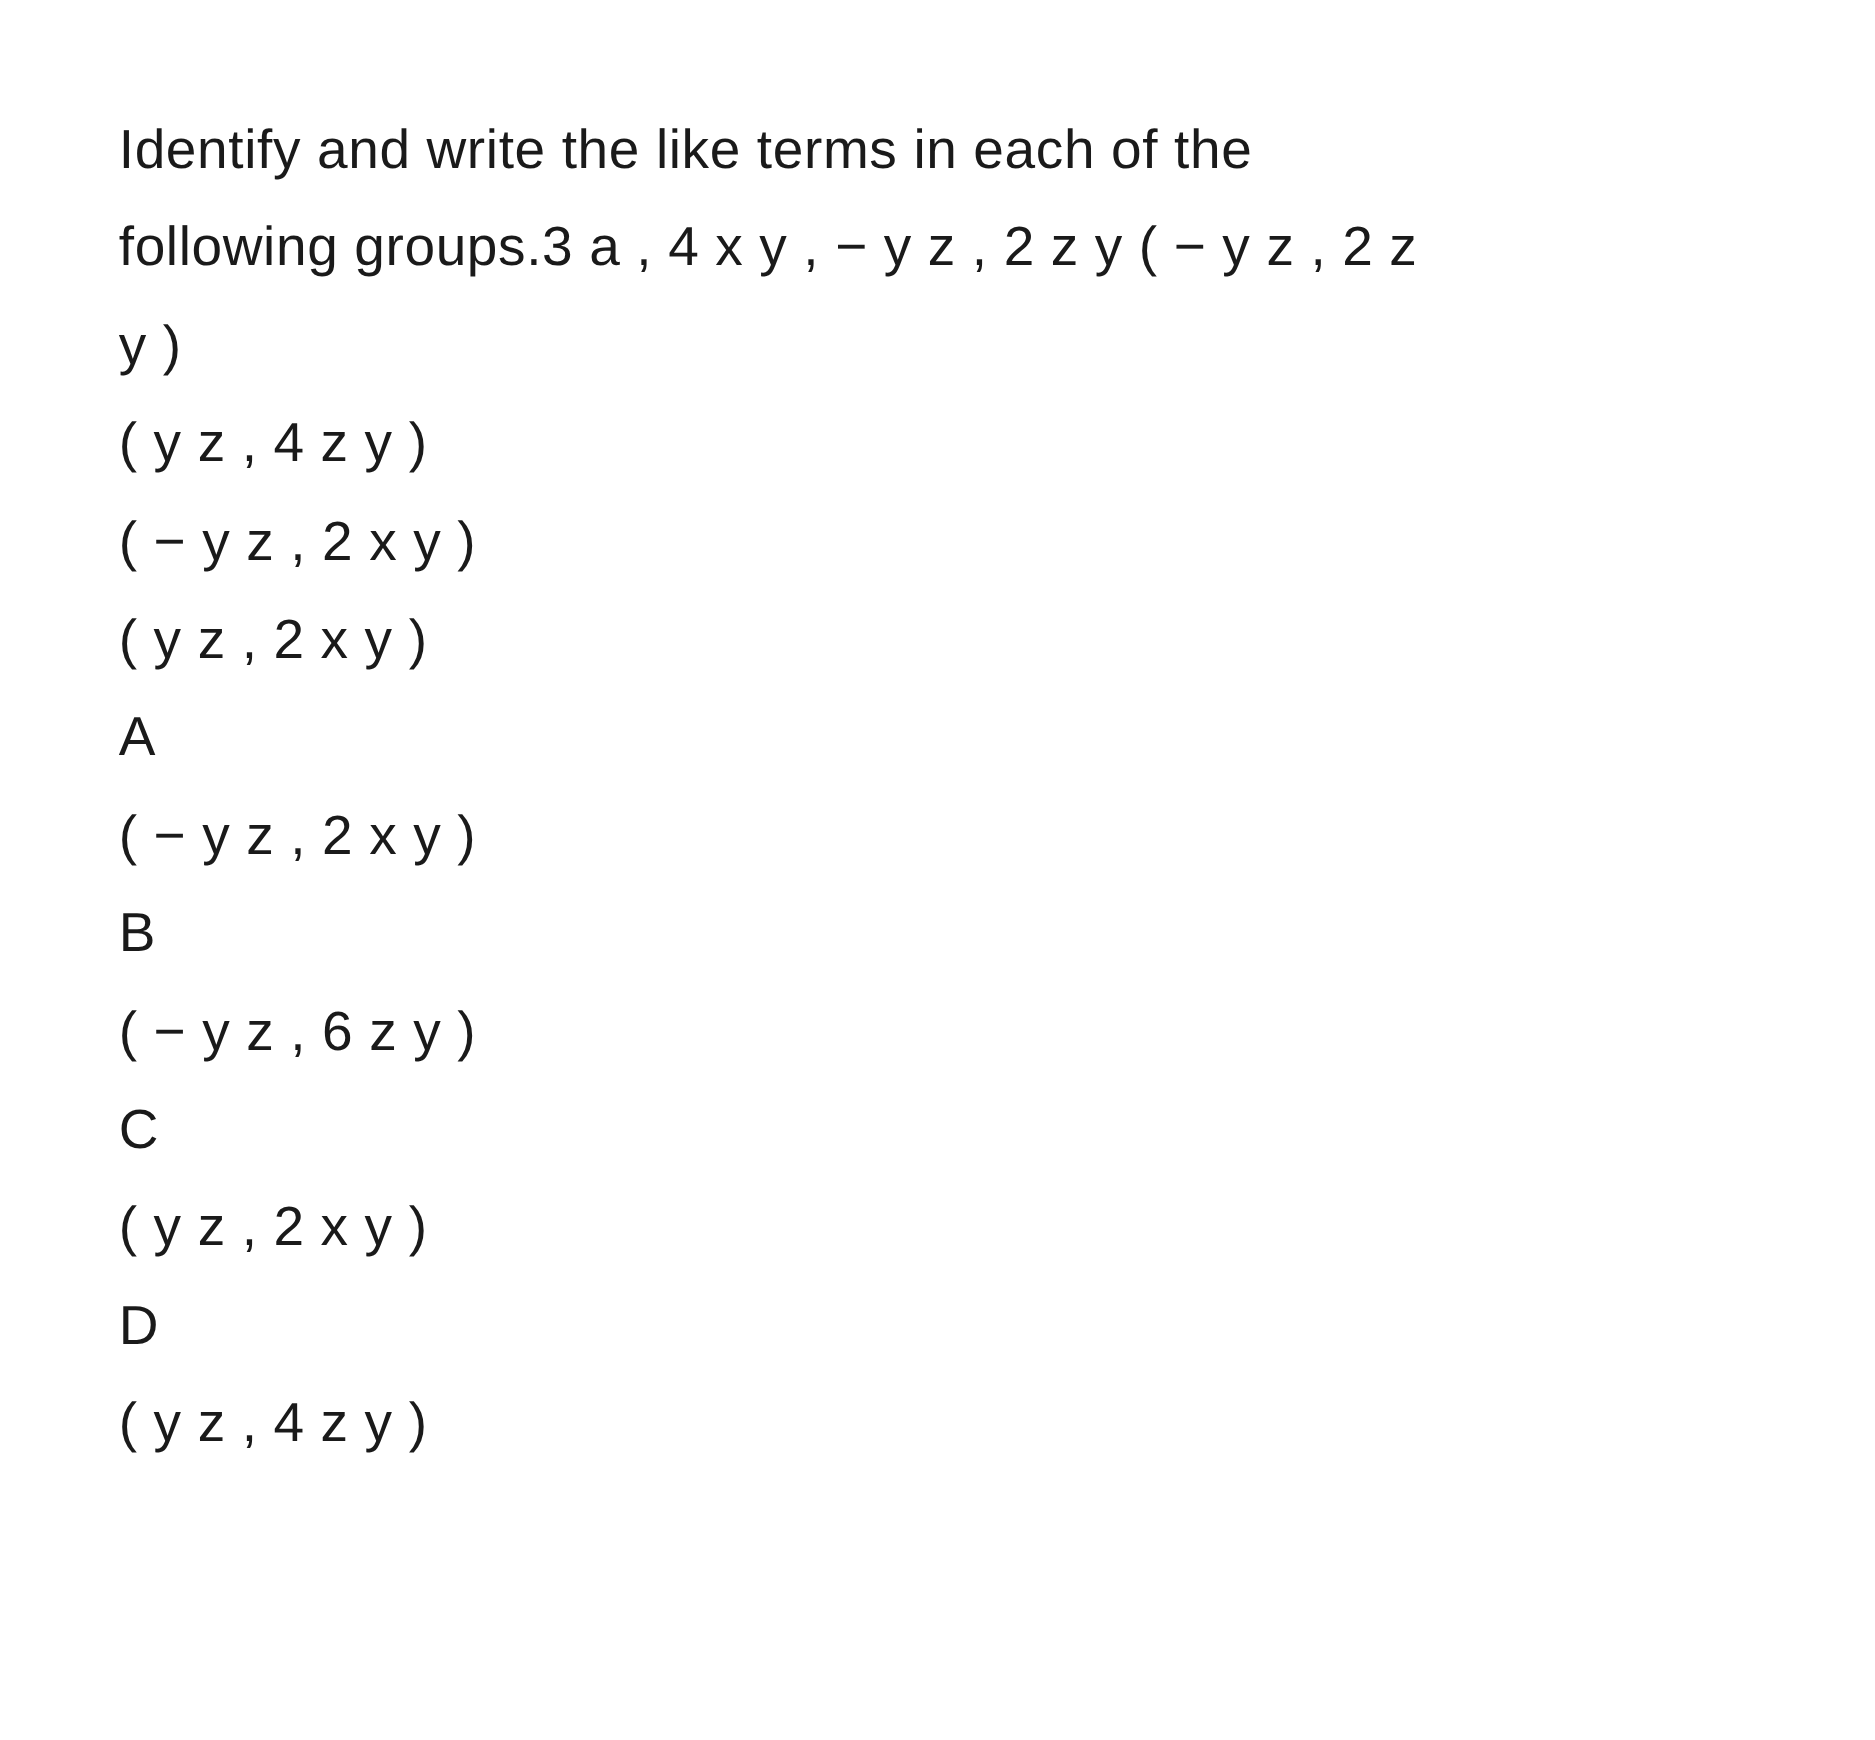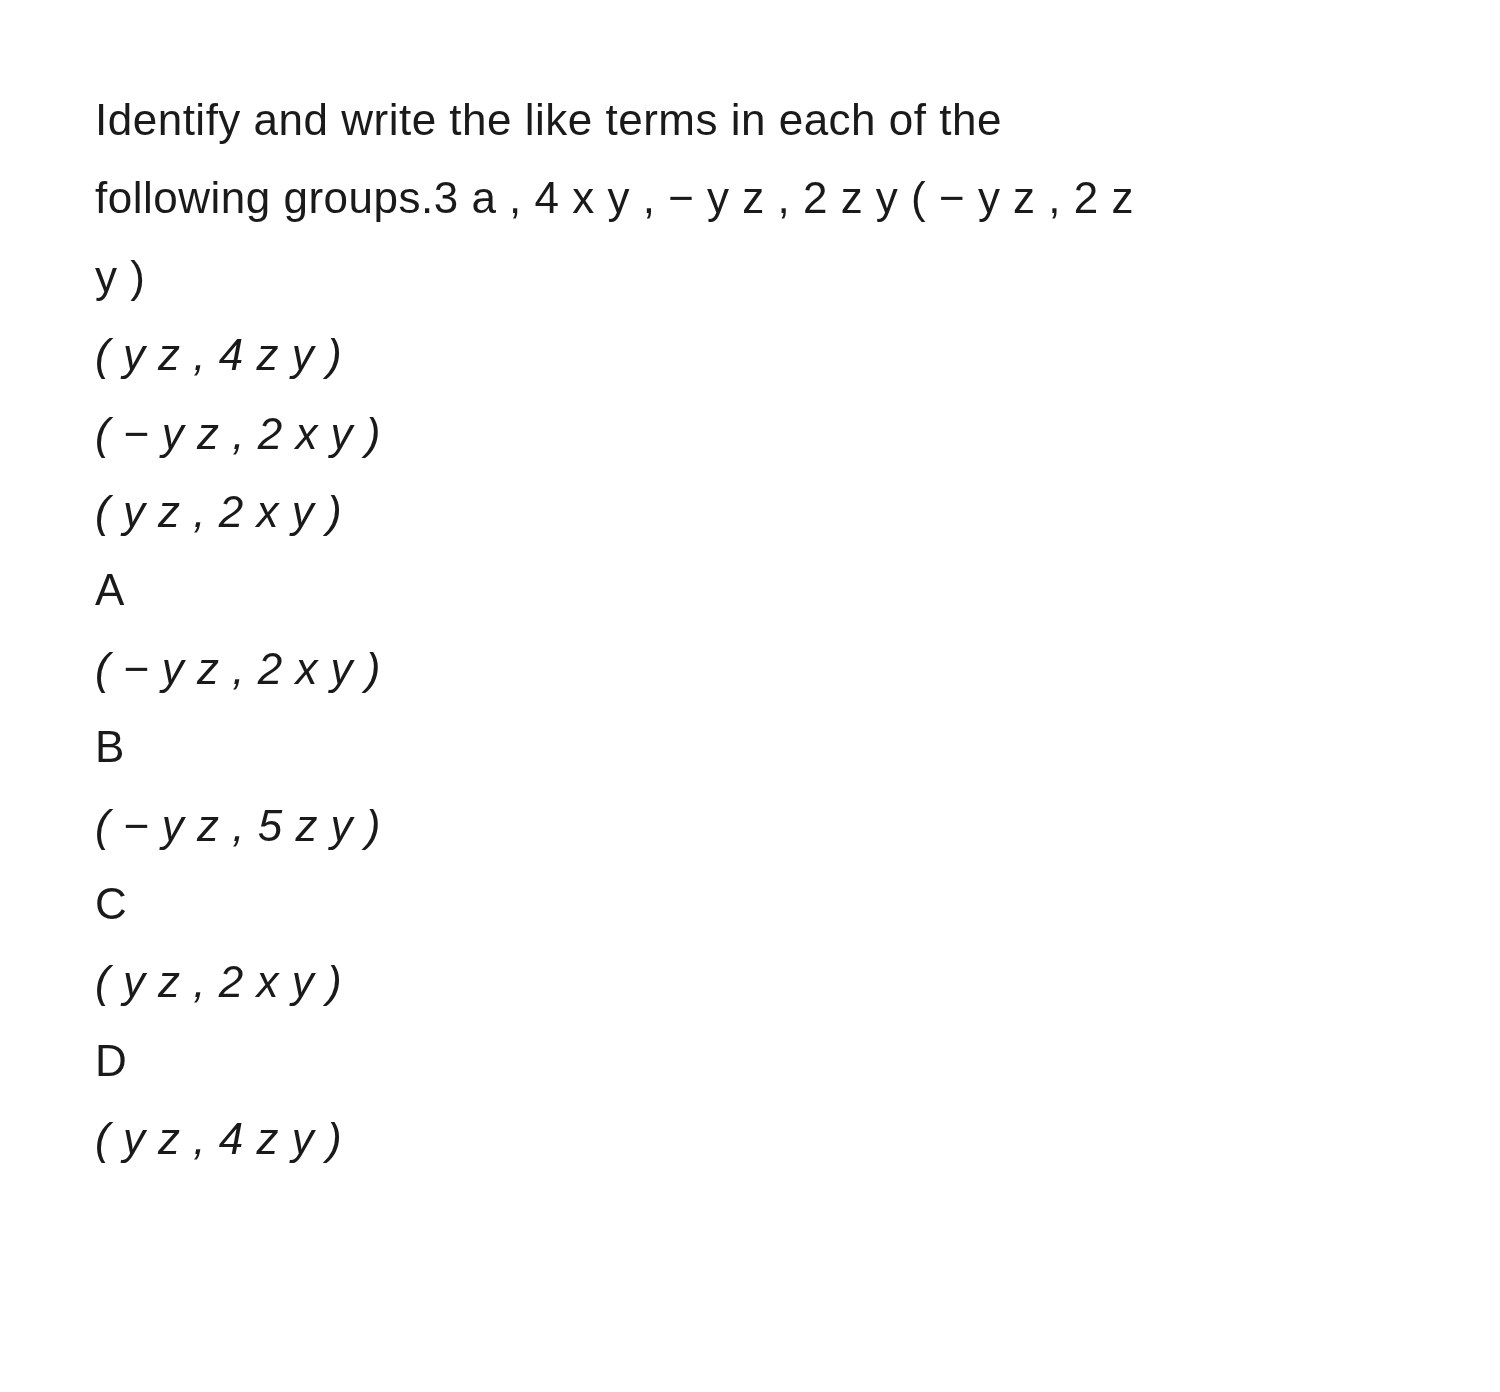--- a/index.html
+++ b/index.html
@@ -16,40 +16,39 @@
       color: #1a1a1a;
       font-size: 44px;
       line-height: 1.6;
       letter-spacing: 0.5px;
     }
     .question-text {
       margin-bottom: 8px;
     }
     .option-line {
       margin-bottom: 8px;
-      font-style: italic;
     }
     .label {
       margin-bottom: 8px;
     }
   </style>
 </head>
 <body>
 
 <div class="question-text">Identify and write the like terms in each of the</div>
 <div class="question-text">following groups.3 a , 4 x y , − y z , 2 z y ( − y z , 2 z</div>
 <div class="question-text">y )</div>
 
 <div class="option-line">( y z , 4 z y )</div>
 <div class="option-line">( − y z , 2 x y )</div>
 <div class="option-line">( y z , 2 x y )</div>
 
 <div class="label">A</div>
 <div class="option-line">( − y z , 2 x y )</div>
 
 <div class="label">B</div>
-<div class="option-line">( − y z , 5 z y )</div>
+<div class="option-line">( − y z , 6 z y )</div>
 
 <div class="label">C</div>
 <div class="option-line">( y z , 2 x y )</div>
 
 <div class="label">D</div>
 <div class="option-line">( y z , 4 z y )</div>
 
 </body></html>

